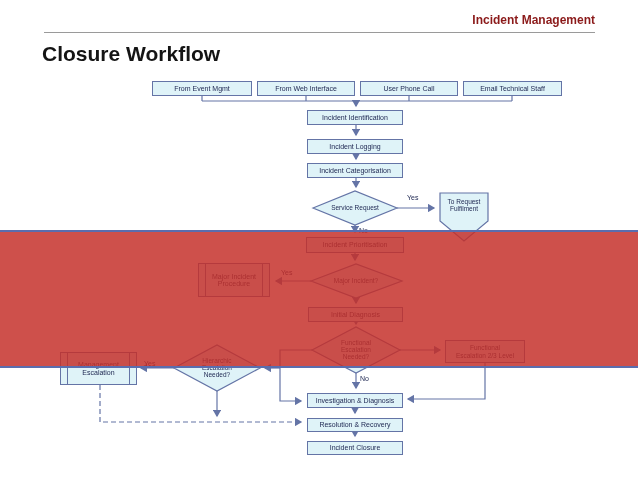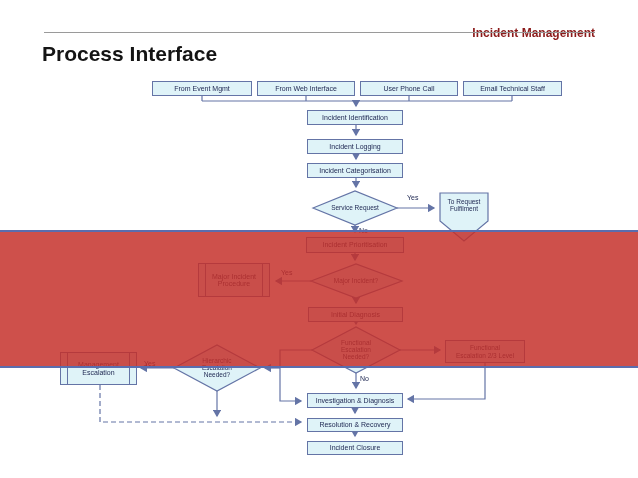--- a/index.html
+++ b/index.html
@@ -1,21 +1,21 @@
 <!DOCTYPE html>
 <html><head>
 <meta charset="utf-8">
 <style>
   html,body{margin:0;padding:0;background:#fff;}
   body{width:638px;height:478px;position:relative;overflow:hidden;
        font-family:"Liberation Sans", sans-serif;}
   .slide{position:absolute;inset:0;background:#ffffff;}
 
   
-  .hdr-title{position:absolute;top:26px;right:43px;font-size:12px;font-weight:bold;
+  .hdr-title{position:absolute;top:13px;right:43px;font-size:12px;font-weight:bold;
              color:#8B1A1A;letter-spacing:0px;}
   .hdr-rule{position:absolute;top:32px;left:44px;right:43px;height:0;
             border-top:1px solid #9a9a9a;}
   .page-title{position:absolute;top:42px;left:42px;font-size:21px;font-weight:bold;
               color:#141414;}
 
   
   .diagram{position:absolute;inset:0;}
   svg.wires{position:absolute;left:0;top:0;z-index:1;}
 
@@ -35,21 +35,21 @@
             border-top:2px solid #5B6DAE;border-bottom:2px solid #5B6DAE;
             box-sizing:border-box;pointer-events:none;}
 </style>
 </head>
 <body>
 
 <div class="slide">
 
   <div class="hdr-title">Incident Management</div>
   <div class="hdr-rule"></div>
-  <div class="page-title">Process Interface</div>
+  <div class="page-title">Closure Workflow</div>
 
   <div class="diagram">
 
     <svg class="wires" width="638" height="478" viewBox="0 0 638 478">
       <defs>
         <marker id="arr" markerWidth="7" markerHeight="7" refX="5" refY="3.5" orient="auto">
           <path d="M0,0 L6,3.5 L0,7 z" fill="#6474A6"></path>
         </marker>
       </defs>
       <g stroke="#6474A6" stroke-width="1.2" fill="none">

